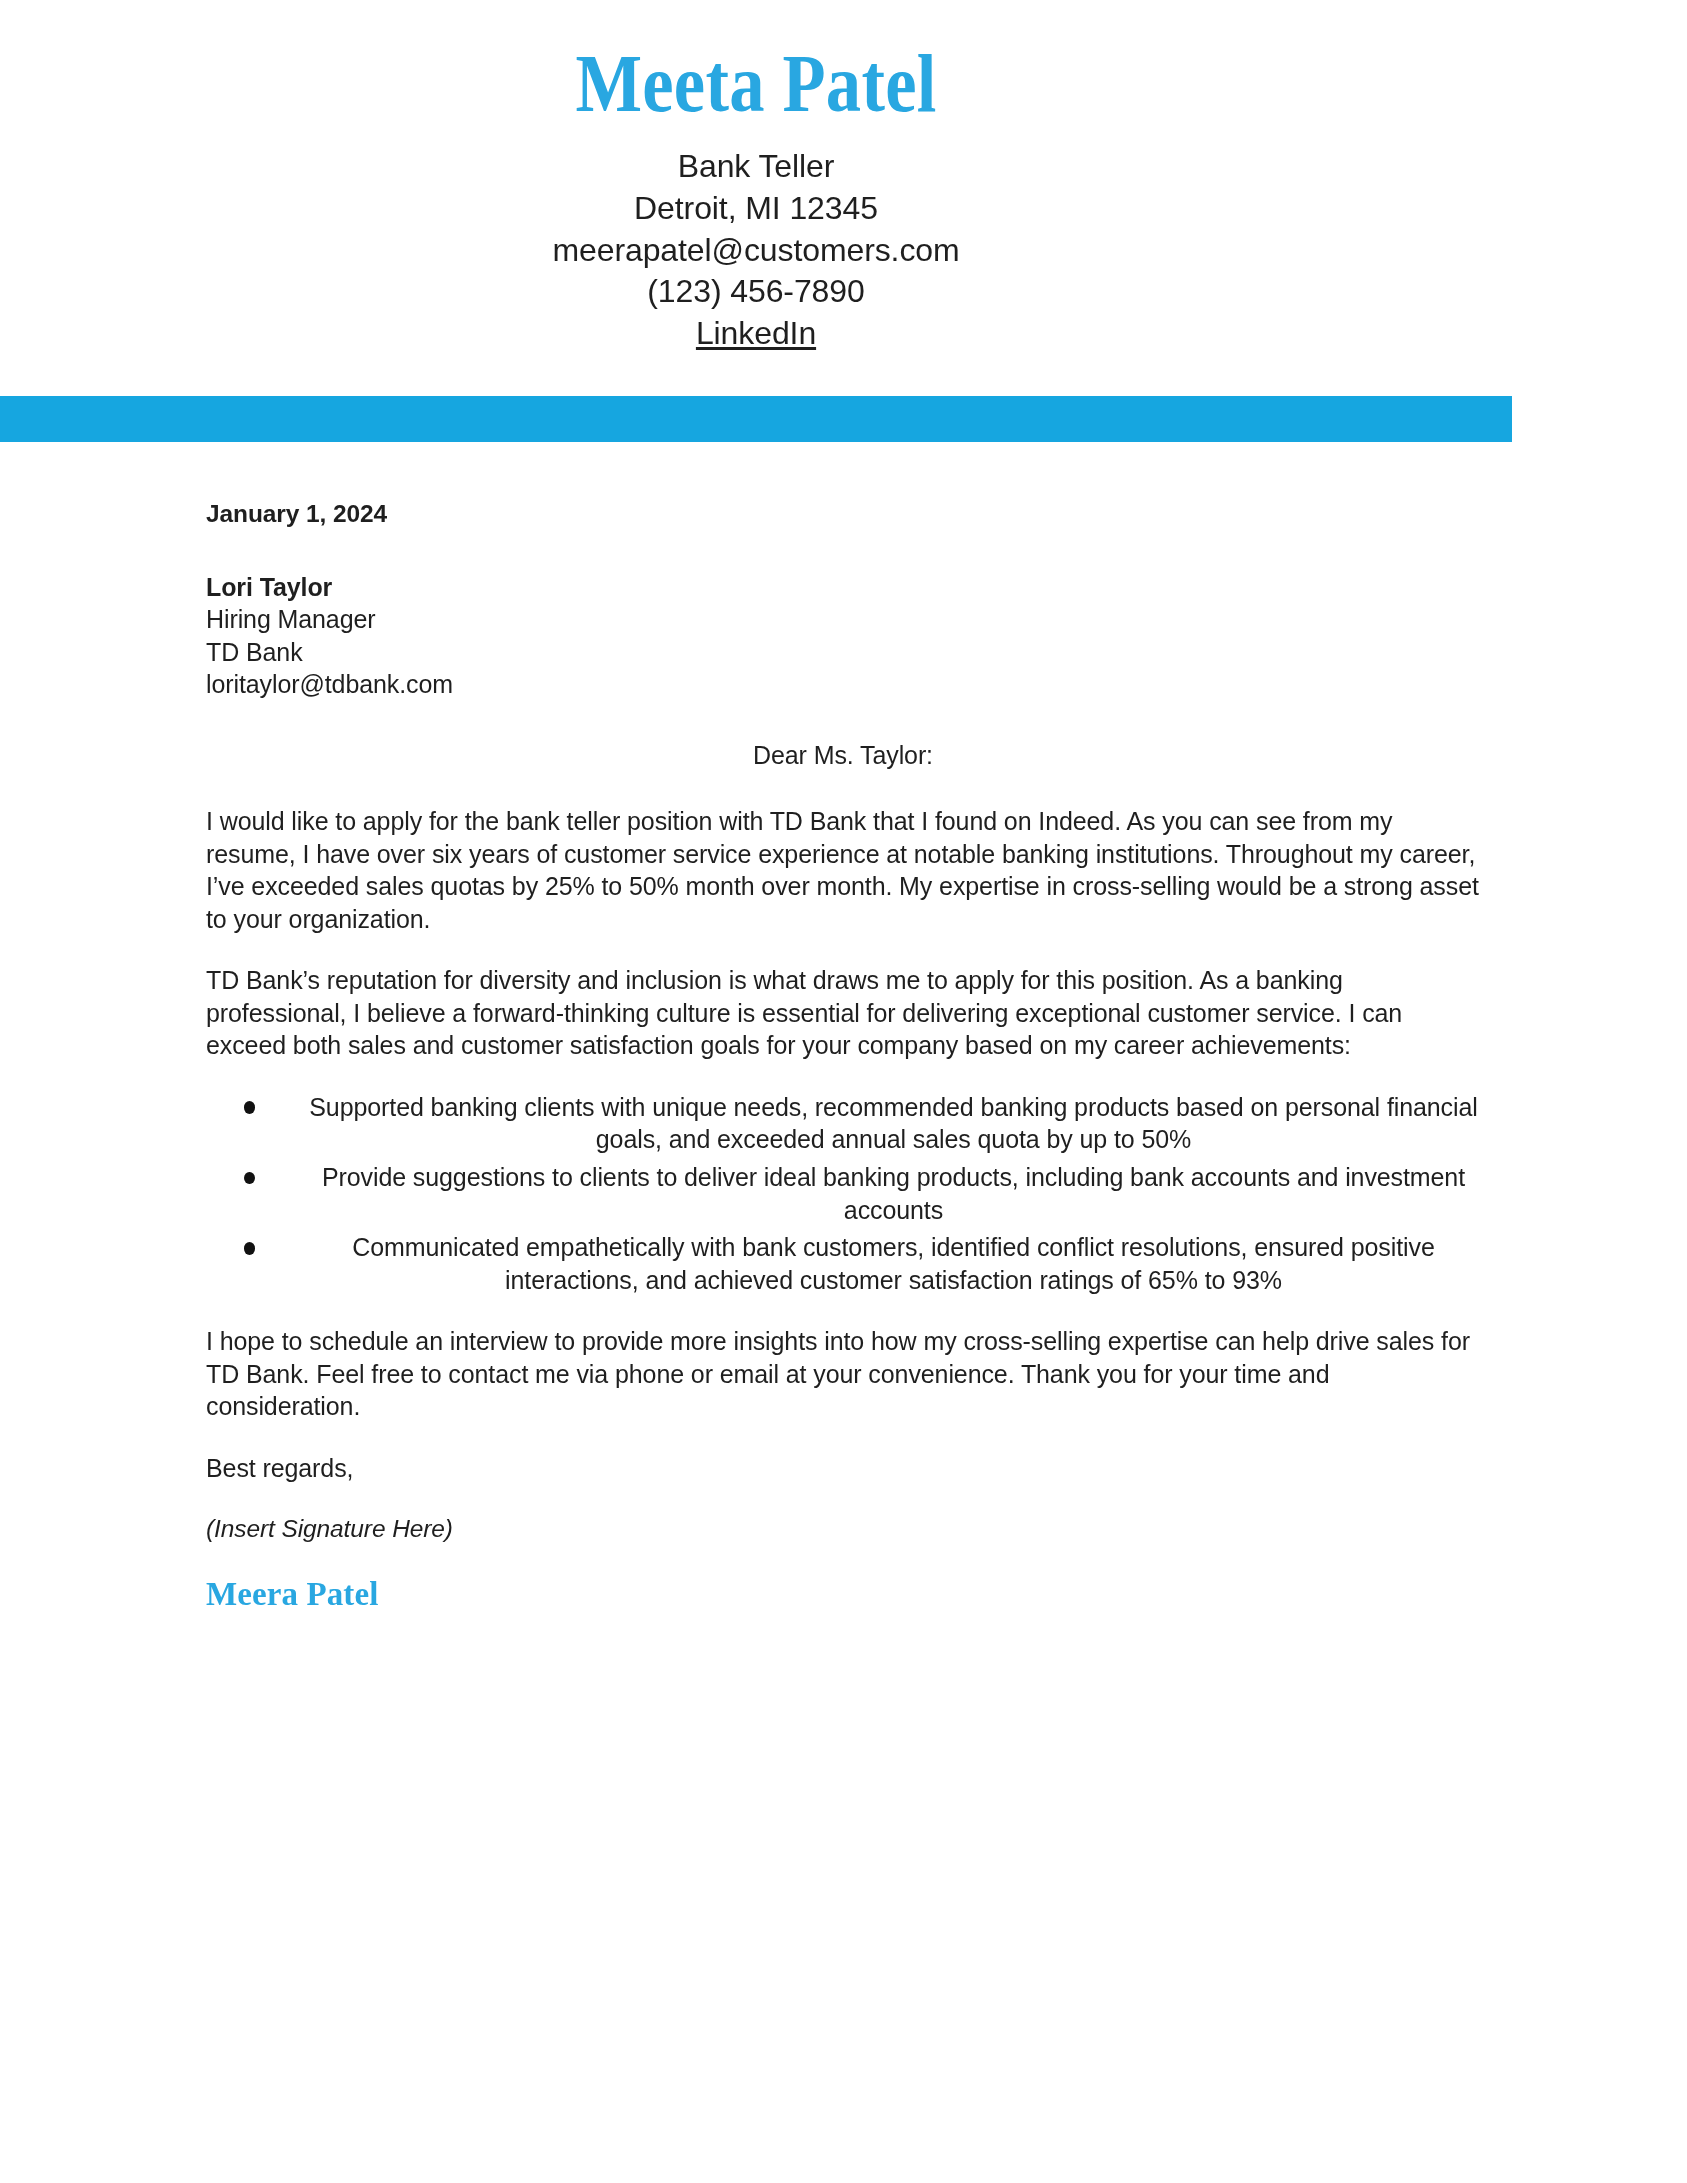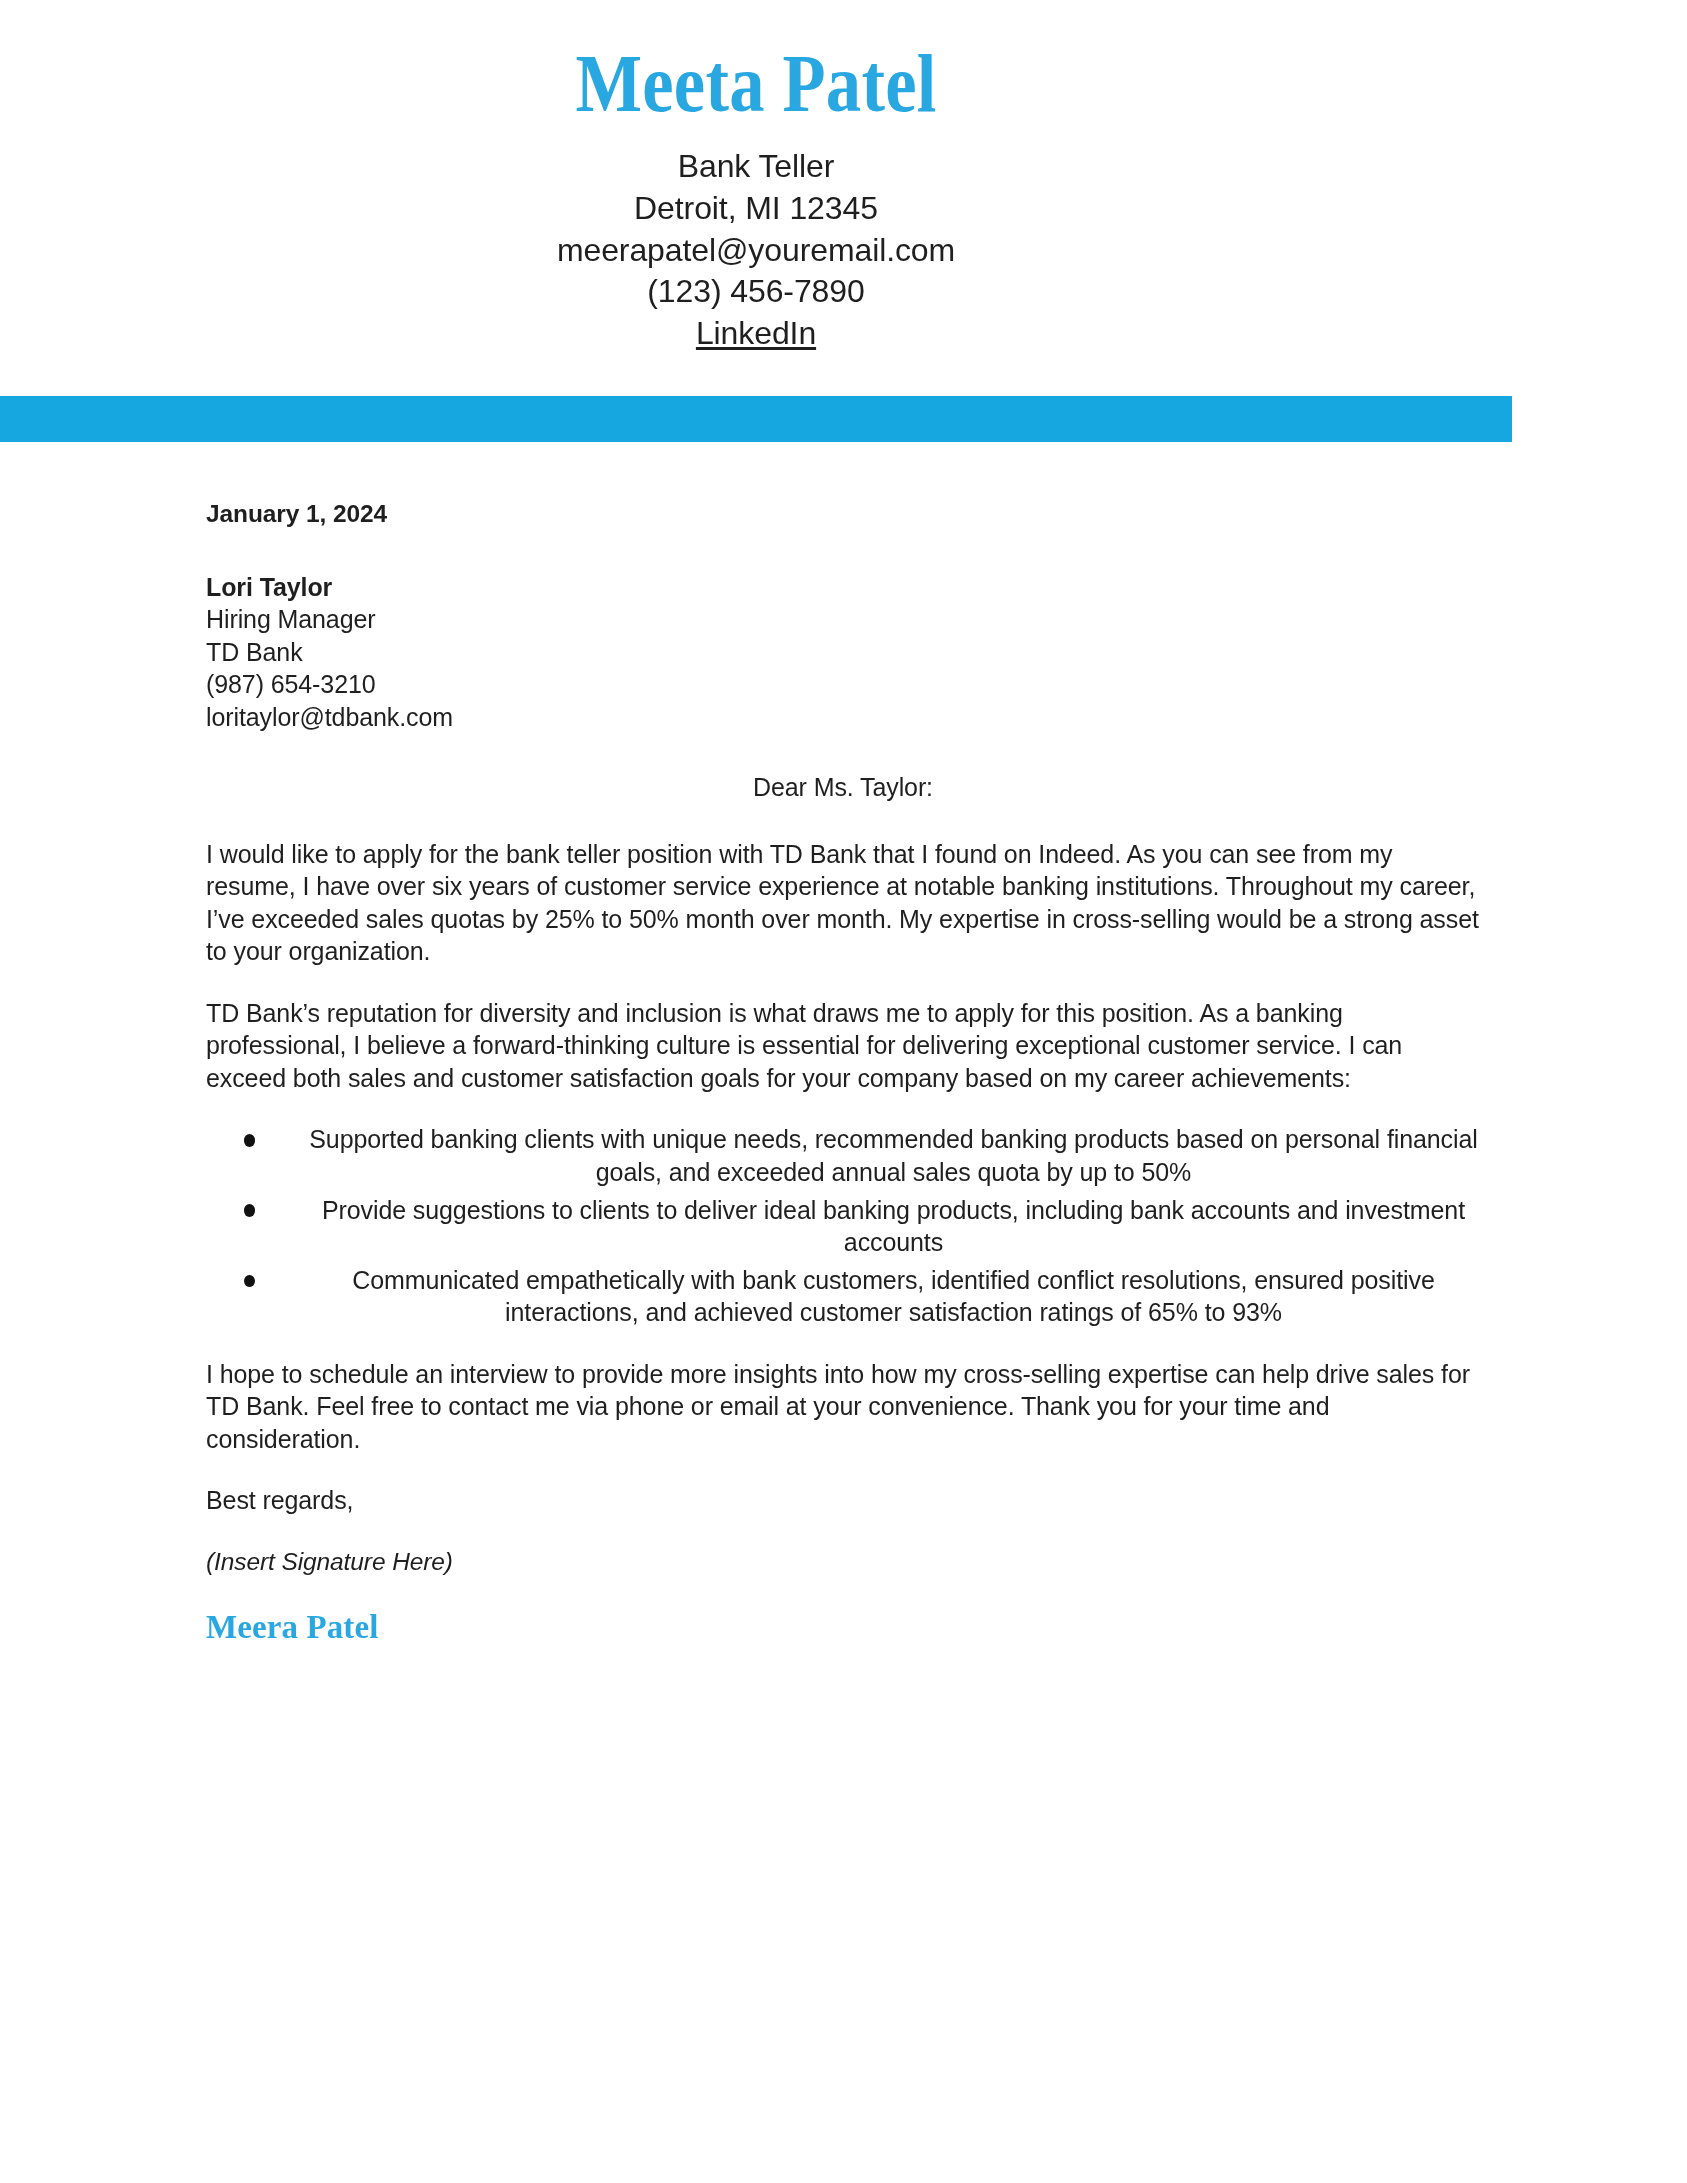--- a/index.html
+++ b/index.html
@@ -153,37 +153,36 @@
 <body>
 
 <div class="page">
 
   <div class="letter-header">
     <h1 class="applicant-name">Meeta Patel</h1>
 
     <div class="contact-block">
       <span class="contact-line">Bank Teller</span>
       <span class="contact-line">Detroit, MI 12345</span>
-      <span class="contact-line">meerapatel@youremail.com</span>
+      <span class="contact-line">meerapatel@customers.com</span>
       <span class="contact-line">(123) 456-7890</span>
       <span class="contact-line"><span class="contact-link">LinkedIn</span></span>
     </div>
   </div>
 
   <div class="accent-bar"></div>
 
   <div class="letter-body">
 
     <p class="letter-date">January 1, 2024</p>
 
     <div class="recipient-block">
       <span class="recipient-line is-bold">Lori Taylor</span>
       <span class="recipient-line">Hiring Manager</span>
       <span class="recipient-line">TD Bank</span>
-      <span class="recipient-line">(987) 654-3210</span>
       <span class="recipient-line">loritaylor@tdbank.com</span>
     </div>
 
     <p class="salutation">Dear Ms. Taylor:</p>
 
     <p class="letter-paragraph">I would like to apply for the bank teller position with TD Bank that I found on Indeed. As you can see from my resume, I have over six years of customer service experience at notable banking institutions. Throughout my career, I’ve exceeded sales quotas by 25% to 50% month over month. My expertise in cross-selling would be a strong asset to your organization.</p>
 
     <p class="letter-paragraph">TD Bank’s reputation for diversity and inclusion is what draws me to apply for this position. As a banking professional, I believe a forward-thinking culture is essential for delivering exceptional customer service. I can exceed both sales and customer satisfaction goals for your company based on my career achievements:</p>
 
     <ul class="achievements-list">

